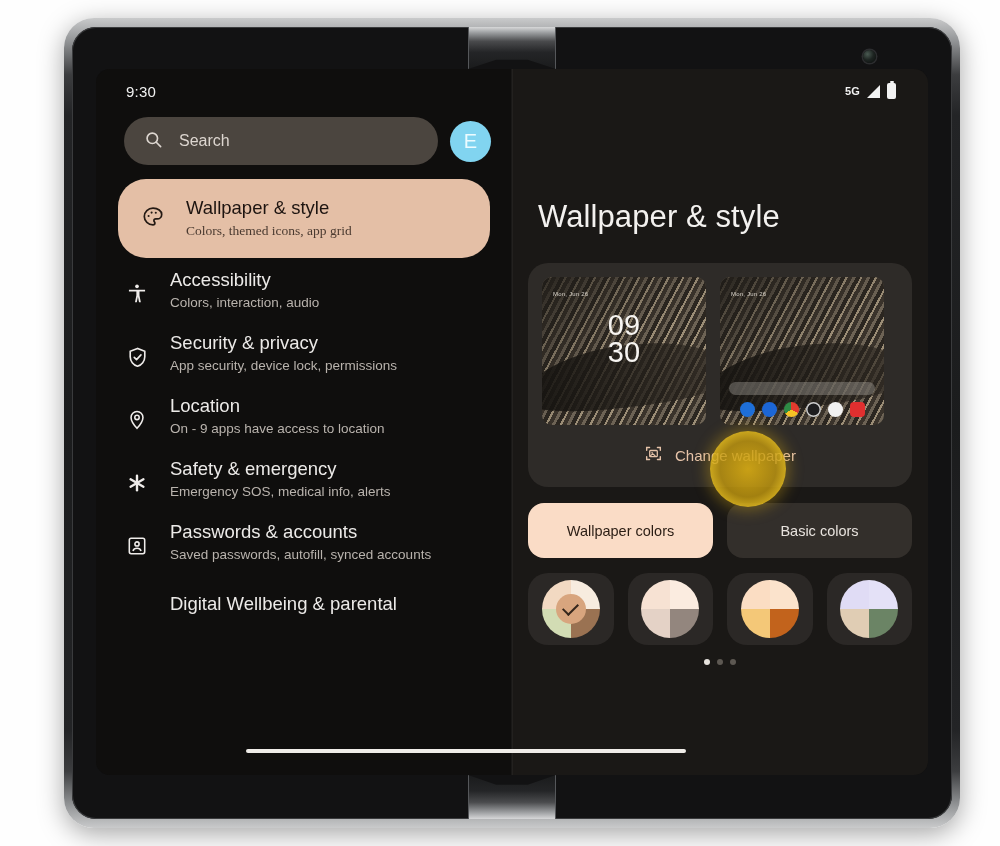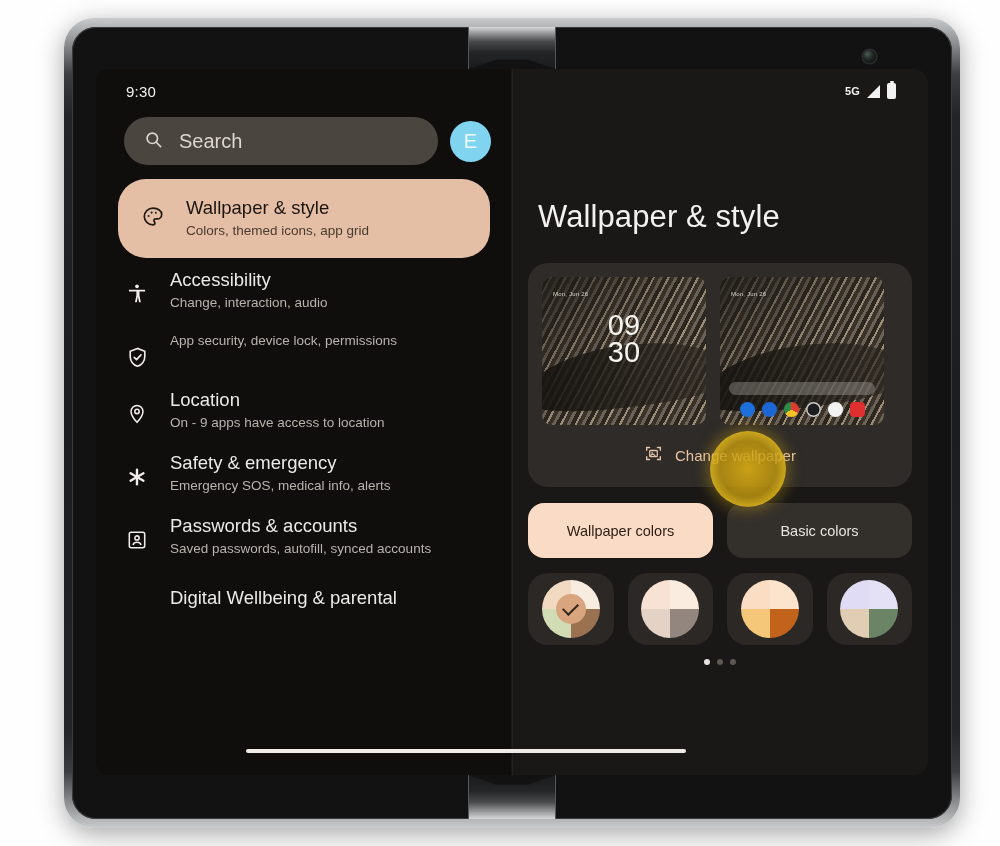--- a/index.html
+++ b/index.html
@@ -55,37 +55,37 @@
   
   .pane-left{width:50%;height:100%;background:#0f0e0d;position:relative;padding:0 0 0 0;box-sizing:border-box;}
   .statusbar-left{height:44px;display:flex;align-items:center;padding-left:30px;}
   .clock{color:#f1f1f1;font-size:15px;letter-spacing:.2px;}
 
   .searchrow{display:flex;align-items:center;gap:12px;padding:4px 0 0 28px;}
   .searchbar{
     width:314px;height:48px;border-radius:26px;background:#4b453f;
     display:flex;align-items:center;gap:16px;padding:0 20px;box-sizing:border-box;
   }
-  .search-ph{color:#ddd6d0;font-size:20px;}
+  .search-ph{color:#ddd6d0;font-size:16px;}
   .avatar{
     width:41px;height:41px;border-radius:50%;background:#81d4f0;color:#ecfbff;
     display:flex;align-items:center;justify-content:center;font-size:20px;
   }
 
   .list{margin-top:14px;}
   .row{display:flex;align-items:flex-start;padding:9px 22px 9px 28px;gap:20px;box-sizing:border-box;}
   .row.sel{
     background:#e4bfa6;border-radius:28px;margin:0 22px 0 22px;padding:16px 20px 18px 22px;
   }
   .row .ico{width:26px;min-width:26px;display:flex;justify-content:center;padding-top:16px;}
   .row.sel .ico{padding-top:10px;}
   .txt .t{color:#eceae8;font-size:18.5px;line-height:25px;}
   .txt .s{color:#b9b3ad;font-size:13.5px;line-height:19px;margin-top:1px;}
   .row.sel .txt .t{color:#1d1410;}
-  .row.sel .txt .s{color:#4a3a30;}
+  .row.sel .txt .s{color:#4a3a30;font-family:Liberation Serif, serif;}
   .row .txt{max-width:262px;}
 
   
   .pane-right{width:50%;height:100%;background:#1a1816;position:relative;box-sizing:border-box;}
   .statusbar-right{height:44px;display:flex;align-items:center;justify-content:flex-end;gap:7px;padding-right:32px;}
   .sig5g{color:#f2f2f2;font-size:11px;font-weight:bold;letter-spacing:.2px;}
   .tri{width:0;height:0;border-left:13px solid transparent;border-bottom:13px solid #f2f2f2;}
   .batt{width:9px;height:16px;border-radius:2px;background:#f2f2f2;position:relative;}
   .batt:before{content:"";position:absolute;left:2.5px;top:-2.5px;width:4px;height:2.5px;background:#f2f2f2;border-radius:1px;}
 
@@ -219,32 +219,33 @@
 
             <div class="row">
               <span class="ico">
                 <svg width="22" height="22" viewBox="0 0 24 24" fill="#efecea">
                   <circle cx="12" cy="3.6" r="2"></circle>
                   <path d="M3.2 7.4h17.6v1.9h-6.1v4.2l1.5 7.4-2 .0-1.2-6-1.2 6-2 0 1.5-7.4V9.3H3.2z"></path>
                 </svg>
               </span>
               <span class="txt">
                 <div class="t">Accessibility</div>
-                <div class="s">Change, interaction, audio</div>
+                <div class="s">Colors, interaction, audio</div>
               </span>
             </div>
 
             <div class="row">
               <span class="ico">
                 <svg width="23" height="23" viewBox="0 0 24 24" fill="none" stroke="#efecea" stroke-width="1.7">
                   <path d="M12 2.6 4.4 5.6v5.7c0 4.4 3.2 8.5 7.6 9.8 4.4-1.3 7.6-5.4 7.6-9.8V5.6z"></path>
                   <polyline points="8.6,11.8 11,14.2 15.6,9.3" stroke-linecap="round" stroke-linejoin="round"></polyline>
                 </svg>
               </span>
               <span class="txt">
+                <div class="t">Security &amp; privacy</div>
                 <div class="s">App security, device lock, permissions</div>
               </span>
             </div>
 
             <div class="row">
               <span class="ico">
                 <svg width="22" height="22" viewBox="0 0 24 24" fill="none" stroke="#efecea" stroke-width="1.7">
                   <path d="M12 2.8c-3.6 0-6.5 2.9-6.5 6.4 0 4.7 6.5 11.9 6.5 11.9s6.5-7.2 6.5-11.9c0-3.5-2.9-6.4-6.5-6.4z"></path>
                   <circle cx="12" cy="9.2" r="2.4"></circle>
                 </svg>

